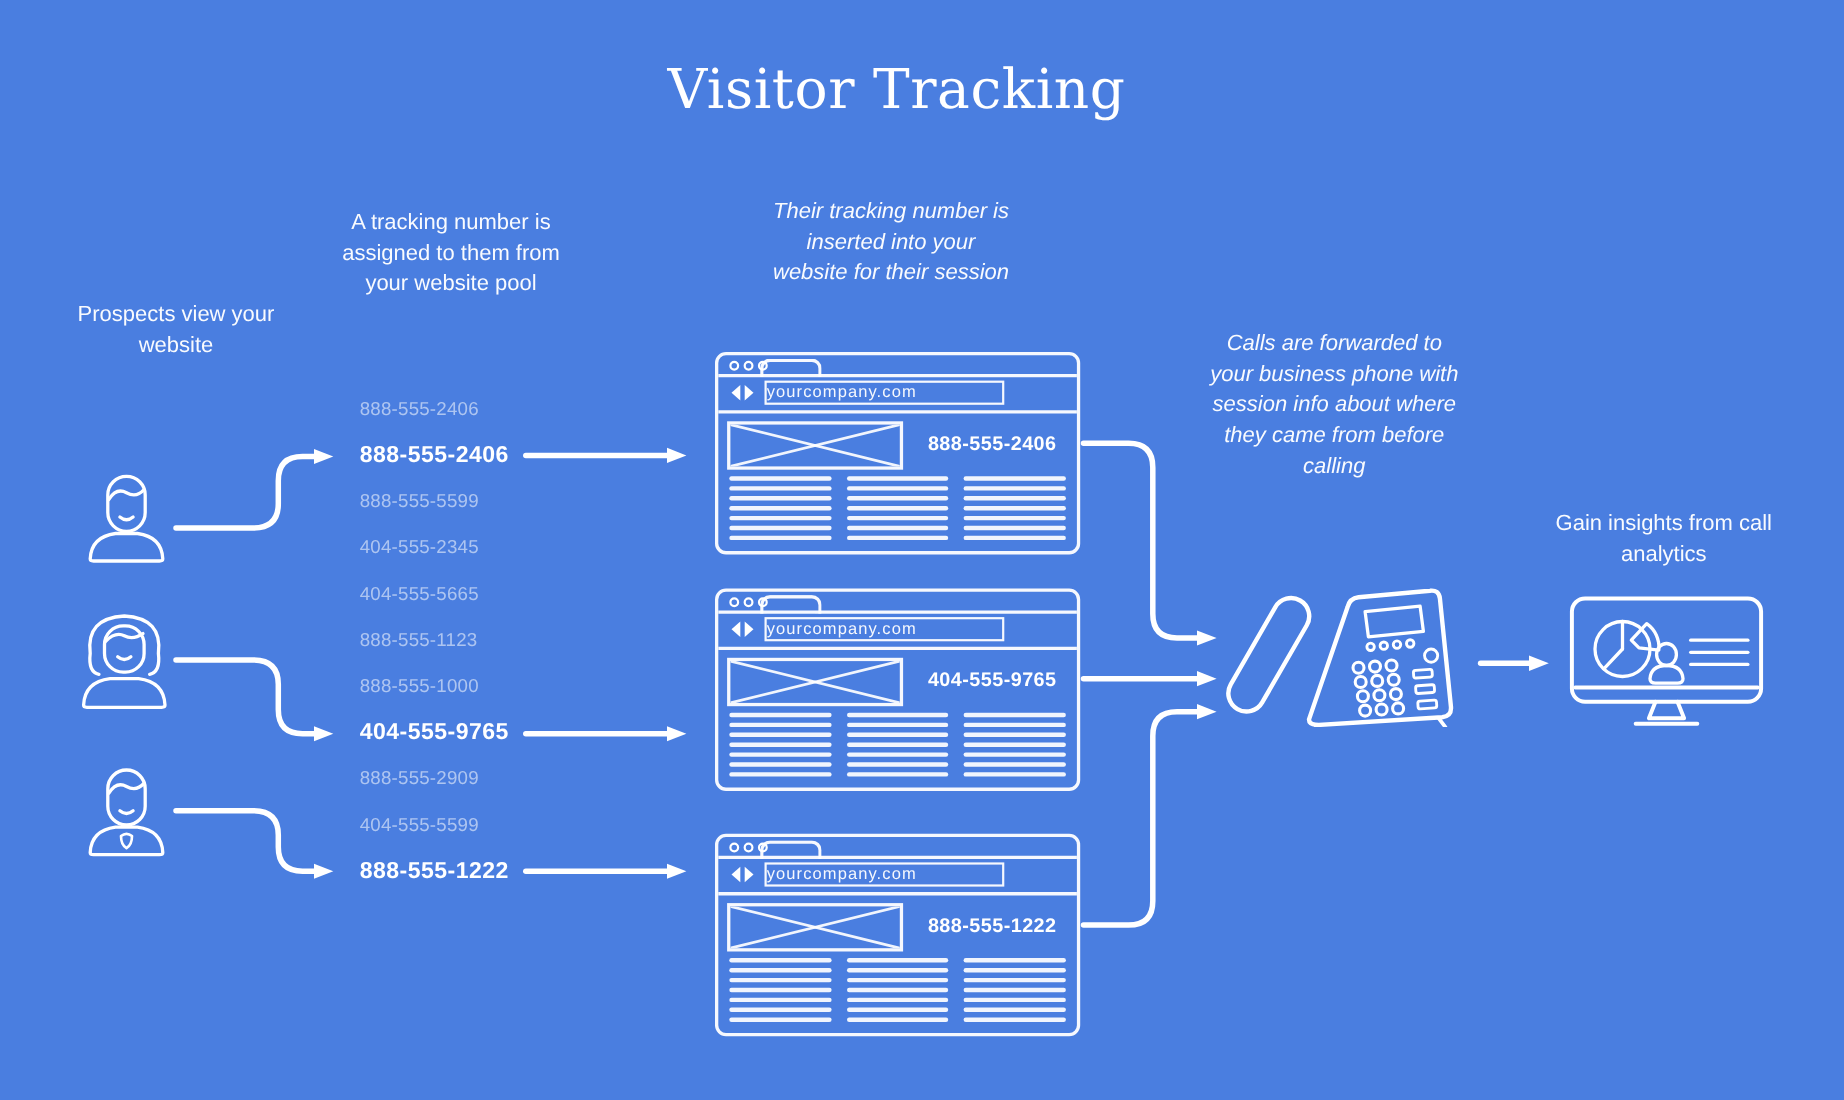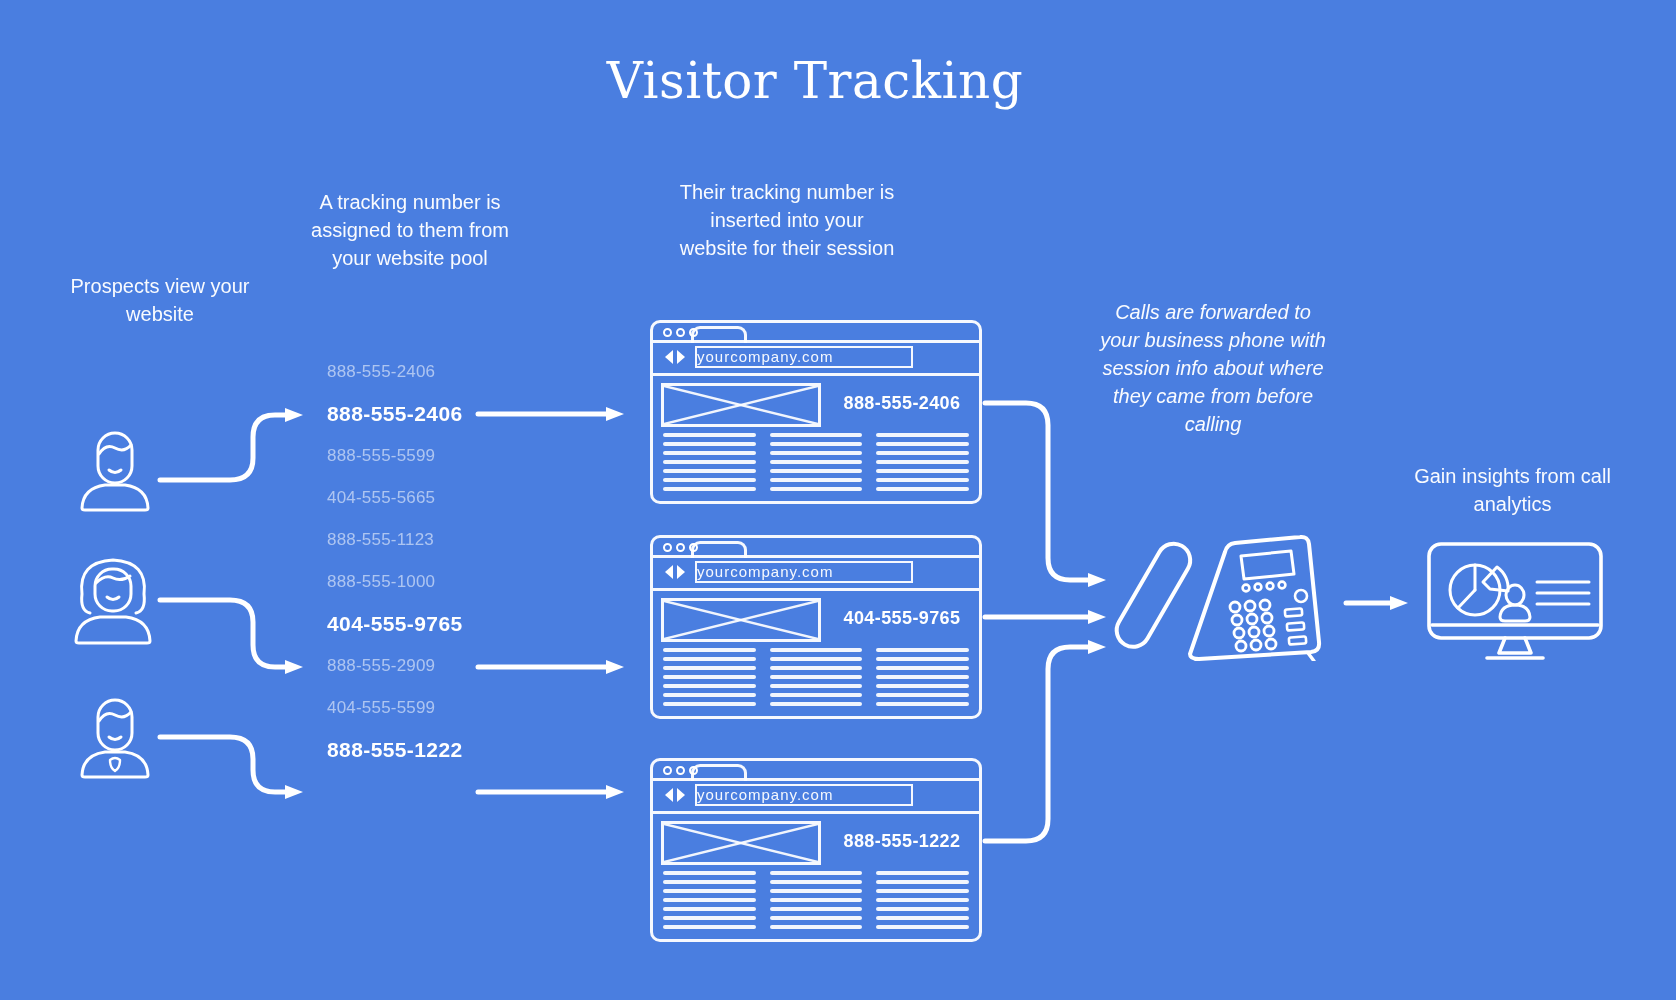--- a/index.html
+++ b/index.html
@@ -19,21 +19,21 @@
     font-family:"DejaVu Serif","Liberation Serif",serif;
     font-weight:400;font-size:50px;letter-spacing:.5px;
   }
   
   .step-label{
     font-size:20px;line-height:28px;text-align:center;
     color:rgba(255,255,255,.97);
   }
   #lbl-prospects{left:55px;top:272px;width:210px;}
   #lbl-pool{left:300px;top:188px;width:220px;}
-  #lbl-inserted{left:677px;top:178px;width:220px;}
+  #lbl-inserted{left:700px;top:178px;width:220px;font-style:italic;}
   #lbl-forwarded{left:1093px;top:298px;width:240px;font-style:italic;}
   #lbl-insights{left:1400px;top:462px;width:225px;}
   
   #pool{left:327px;top:351px;width:180px;}
   .pool-row{height:42px;line-height:42px;white-space:nowrap;
     font-size:17px;color:rgba(255,255,255,.55);letter-spacing:.2px;}
   .pool-row.assigned{font-size:21px;font-weight:700;color:#fff;letter-spacing:.4px;}
   
   .browser{
     left:650px;width:332px;height:184px;
@@ -106,20 +106,21 @@
     <path d="M31,40 Q37,45 43,40"></path>
     <path d="M4,78 Q5,58 27,55 L47,55 Q69,58 70,78 Q70,80 67,80 L7,80 Q4,80 4,78 Z"></path>
     <path d="M32,63 Q37,59 42,63 Q42,71 37,74 Q32,71 32,63 Z" stroke-width="2.4"></path>
   </svg>
 </div>
 
 <div class="abs" id="pool">
   <div class="pool-row">888-555-2406</div>
   <div class="pool-row assigned">888-555-2406</div>
   <div class="pool-row">888-555-5599</div>
+  <div class="pool-row">404-555-2345</div>
   <div class="pool-row">404-555-5665</div>
   <div class="pool-row">888-555-1123</div>
   <div class="pool-row">888-555-1000</div>
   <div class="pool-row assigned">404-555-9765</div>
   <div class="pool-row">888-555-2909</div>
   <div class="pool-row">404-555-5599</div>
   <div class="pool-row assigned">888-555-1222</div>
 </div>
 
 <div class="abs browser" id="browser-0">

